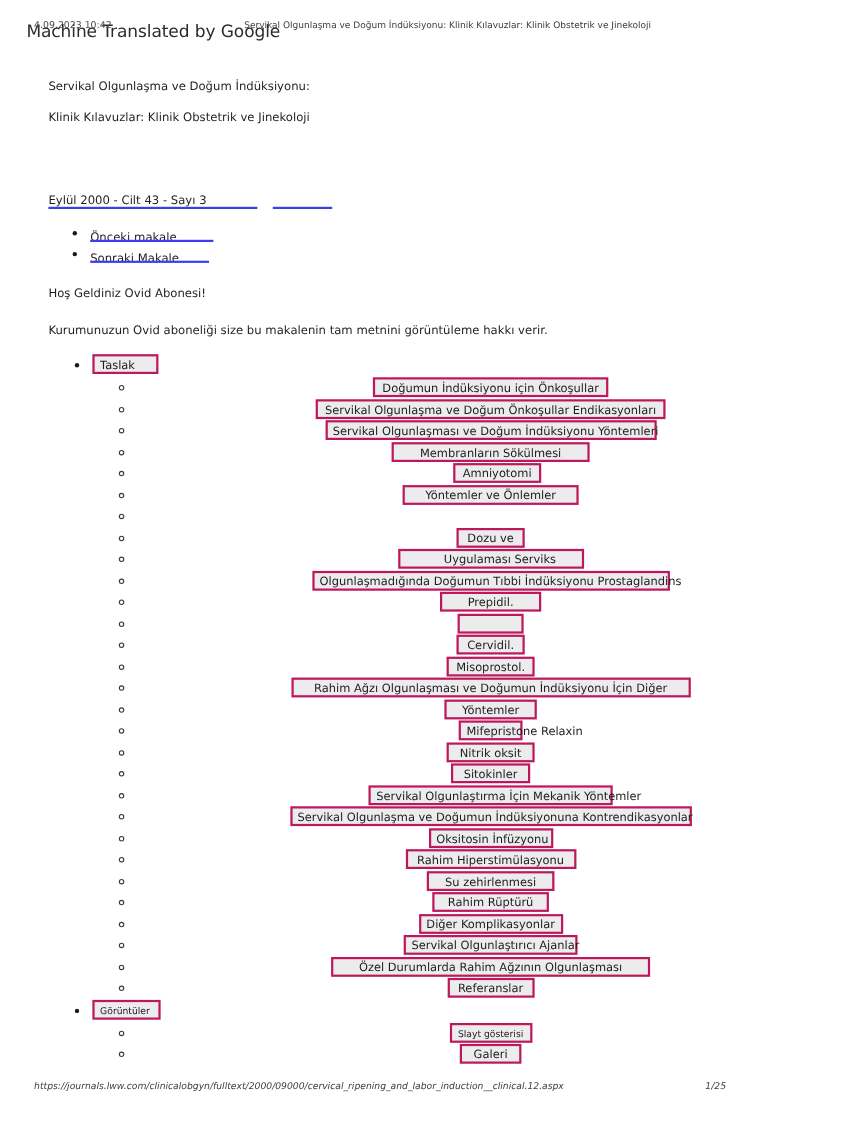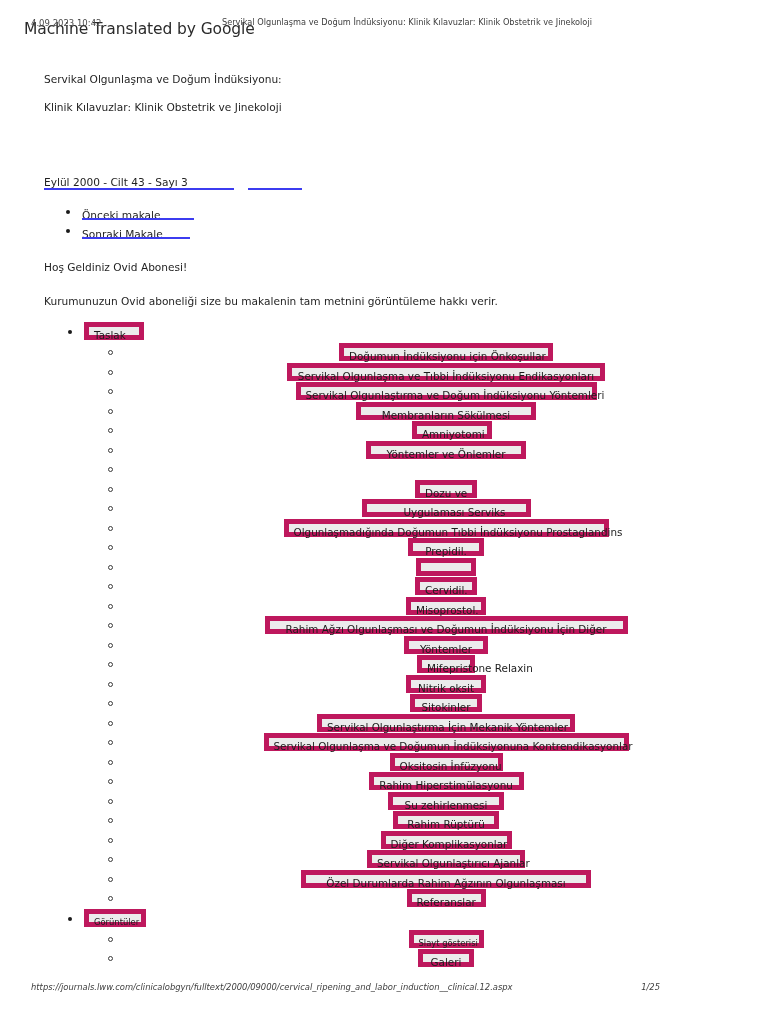--- a/index.html
+++ b/index.html
@@ -160,21 +160,21 @@
     top: 7px;
     width: 5px;
     height: 5px;
     border-radius: 50%;
     border: 1px solid #3a3a3a;
     background: transparent;
   }
   .chip {
     display: inline-block;
     background: #ececec;
-    border: 5px solid #be185d;
+    border: 2px solid #be185d;
     height: 18px;
     line-height: 16px;
     padding: 0 5px;
     font-size: 10.4px;
     color: #1c1c1c;
     white-space: nowrap;
     overflow: visible;
     vertical-align: top;
     position: relative;
   }
@@ -251,39 +251,39 @@
       <span class="nav-underline" style="width:108px;"></span>
     </div>
   </div>
 
   <div class="para" style="left:44px; top:260px;">Hoş Geldiniz Ovid Abonesi!</div>
   <div class="para" style="left:44px; top:294px;">Kurumunuzun Ovid aboneliği size bu makalenin tam metnini görüntüleme hakkı verir.</div>
 
   <div id="outline">
       <div class="lvl1"><span class="disc"></span><span class="chip" style="width: 60px;">Taslak</span></div>
       <div class="lvl2"><span class="circ"></span><span class="chip" style="width: 214px;">Doğumun İndüksiyonu için Önkoşullar</span></div>
-      <div class="lvl2"><span class="circ"></span><span class="chip" style="width: 318px;">Servikal Olgunlaşma ve Tıbbi İndüksiyonu Endikasyonları</span></div>
-      <div class="lvl2"><span class="circ"></span><span class="chip" style="width: 301px;">Servikal Olgunlaştırma ve Doğum İndüksiyonu Yöntemleri</span></div>
+      <div class="lvl2"><span class="circ"></span><span class="chip" style="width: 318px;">Servikal Olgunlaşma ve Doğum Önkoşullar Endikasyonları</span></div>
+      <div class="lvl2"><span class="circ"></span><span class="chip" style="width: 301px;">Servikal Olgunlaşması ve Doğum İndüksiyonu Yöntemleri</span></div>
       <div class="lvl2"><span class="circ"></span><span class="chip" style="width: 180px;">Membranların Sökülmesi</span></div>
       <div class="lvl2"><span class="circ"></span><span class="chip" style="width: 80px; margin-left: 12px;">Amniyotomi</span></div>
       <div class="lvl2"><span class="circ"></span><span class="chip" style="width: 160px;">Yöntemler ve Önlemler</span></div>
       <div class="lvl2"><span class="circ"></span></div>
       <div class="lvl2"><span class="circ"></span><span class="chip" style="width: 62px;">Dozu ve</span></div>
       <div class="lvl2"><span class="circ"></span><span class="chip" style="width: 169px; padding-left: 22px;">Uygulaması Serviks</span></div>
       <div class="lvl2"><span class="circ"></span><span class="chip" style="width: 325px;">Olgunlaşmadığında Doğumun Tıbbi İndüksiyonu Prostaglandins</span></div>
-      <div class="lvl2"><span class="circ"></span><span class="chip" style="width: 76px;">Prepidil.</span></div>
+      <div class="lvl2"><span class="circ"></span><span class="chip" style="width: 92px;">Prepidil.</span></div>
       <div class="lvl2"><span class="circ"></span><span class="chip" style="width: 60px;"></span></div>
       <div class="lvl2"><span class="circ"></span><span class="chip" style="width: 62px;">Cervidil.</span></div>
       <div class="lvl2"><span class="circ"></span><span class="chip" style="width: 80px;">Misoprostol.</span></div>
       <div class="lvl2"><span class="circ"></span><span class="chip" style="width: 363px;">Rahim Ağzı Olgunlaşması ve Doğumun İndüksiyonu İçin Diğer</span></div>
       <div class="lvl2"><span class="circ"></span><span class="chip" style="width: 84px;">Yöntemler</span></div>
       <div class="lvl2"><span class="circ"></span><span class="chip clip" style="width: 58px;"><span class="overflow-text">Mifepristone Relaxin</span></span></div>
       <div class="lvl2"><span class="circ"></span><span class="chip" style="width: 80px;">Nitrik oksit</span></div>
       <div class="lvl2"><span class="circ"></span><span class="chip" style="width: 72px;">Sitokinler</span></div>
-      <div class="lvl2"><span class="circ"></span><span class="chip" style="width: 258px;">Servikal Olgunlaştırma İçin Mekanik Yöntemler</span></div>
+      <div class="lvl2"><span class="circ"></span><span class="chip" style="width: 222px;">Servikal Olgunlaştırma İçin Mekanik Yöntemler</span></div>
       <div class="lvl2"><span class="circ"></span><span class="chip" style="width: 365px;">Servikal Olgunlaşma ve Doğumun İndüksiyonuna Kontrendikasyonlar</span></div>
       <div class="lvl2"><span class="circ"></span><span class="chip" style="width: 113px;">Oksitosin İnfüzyonu</span></div>
       <div class="lvl2"><span class="circ"></span><span class="chip" style="width: 155px;">Rahim Hiperstimülasyonu</span></div>
       <div class="lvl2"><span class="circ"></span><span class="chip" style="width: 116px;">Su zehirlenmesi</span></div>
       <div class="lvl2"><span class="circ"></span><span class="chip" style="width: 106px;">Rahim Rüptürü</span></div>
       <div class="lvl2"><span class="circ"></span><span class="chip" style="width: 131px;">Diğer Komplikasyonlar</span></div>
       <div class="lvl2"><span class="circ"></span><span class="chip" style="width: 158px;">Servikal Olgunlaştırıcı Ajanlar</span></div>
       <div class="lvl2"><span class="circ"></span><span class="chip" style="width: 290px;">Özel Durumlarda Rahim Ağzının Olgunlaşması</span></div>
       <div class="lvl2"><span class="circ"></span><span class="chip" style="width: 79px;">Referanslar</span></div>
       <div class="lvl1"><span class="disc"></span><span class="chip small" style="width: 62px;">Görüntüler</span></div>

